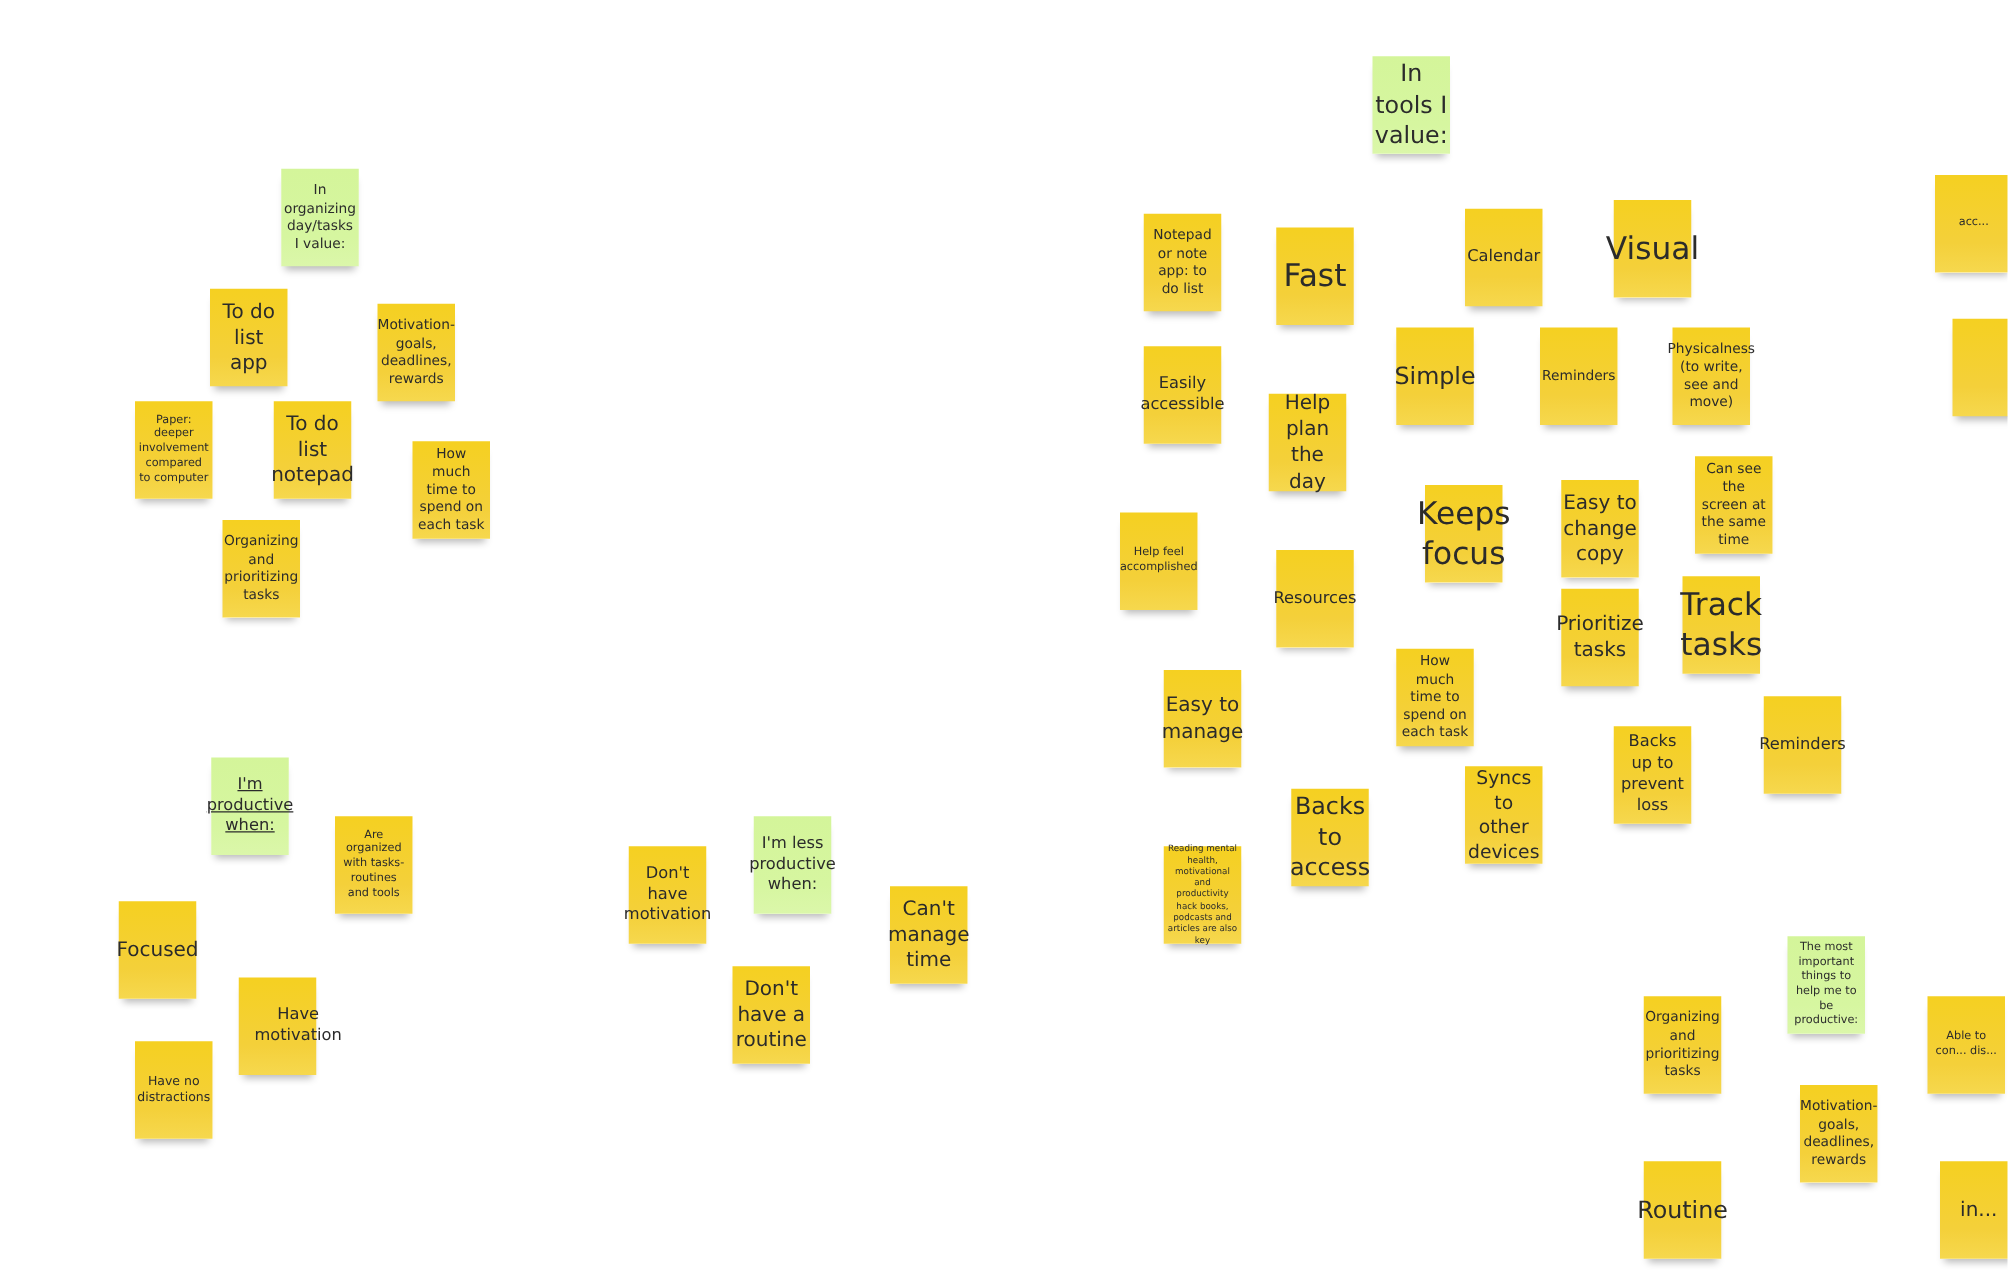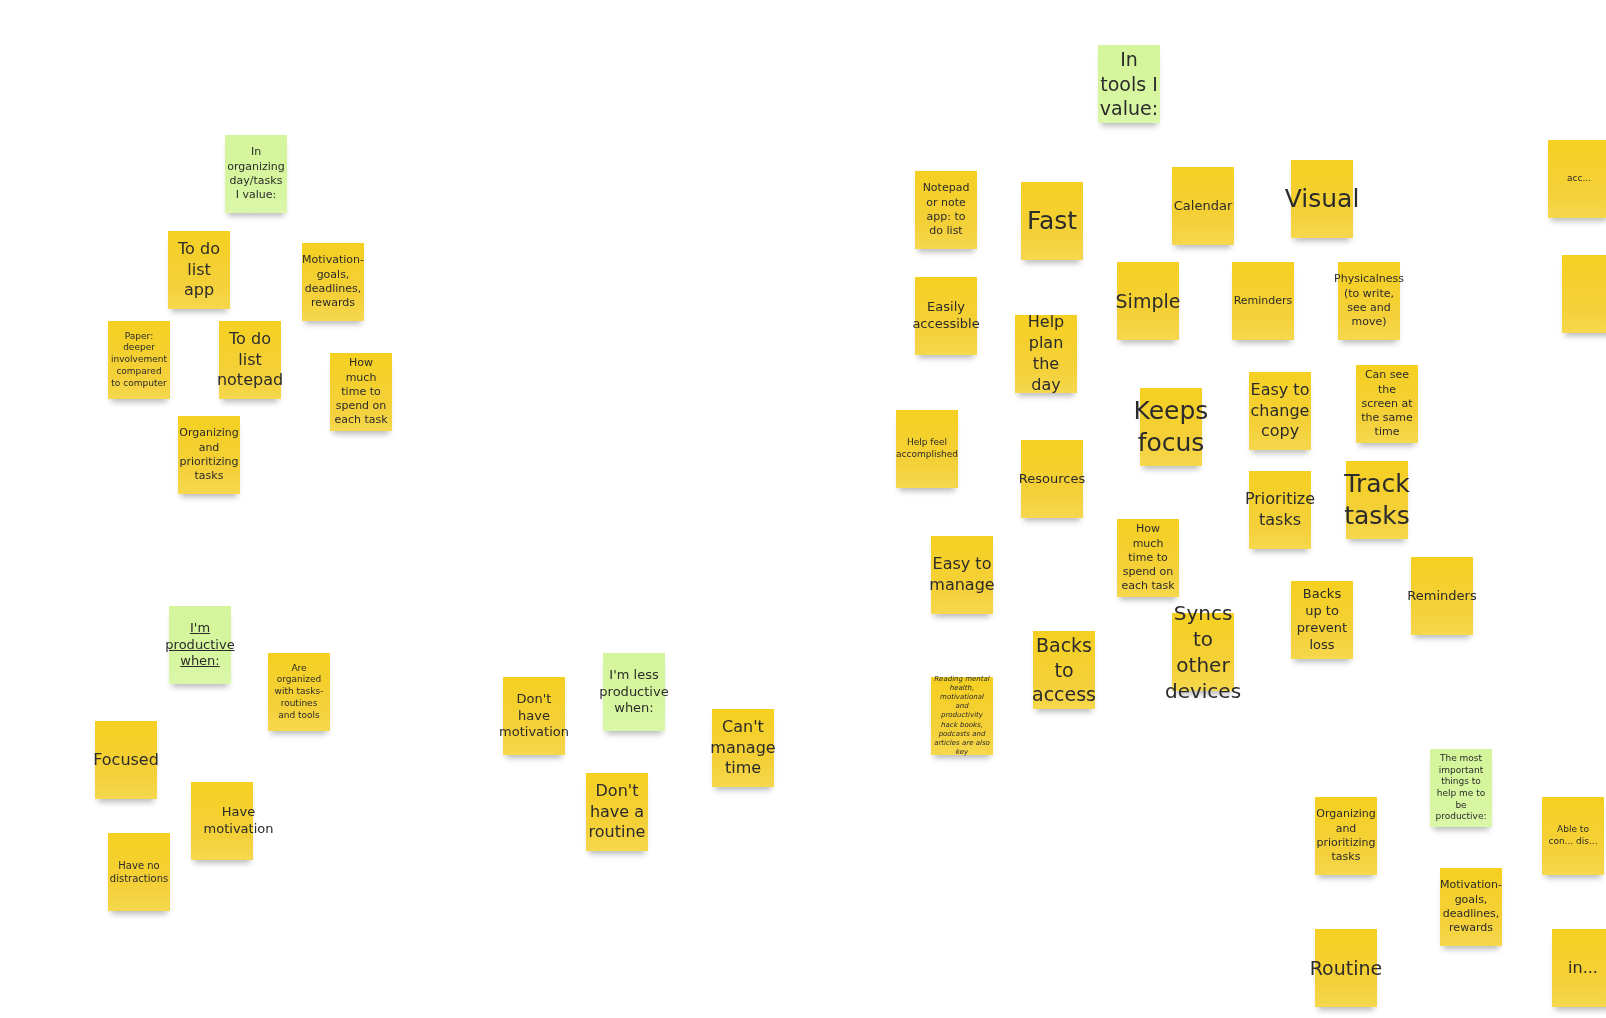--- a/index.html
+++ b/index.html
@@ -125,21 +125,21 @@
       </div>
       <div class="sticky" style="left: 896px; top: 410px;">
         <span class="fs-s" style="font-size: 9px;">Help feel accomplished</span>
       </div>
       <div class="sticky" style="left: 1021px; top: 440px;">
         <span class="fs-m" style="font-size: 13px;">Resources</span>
       </div>
       <div class="sticky" style="left: 1140px; top: 388px;">
         <span class="fs-xxl" style="font-size: 25px;">Keeps focus</span>
       </div>
-      <div class="sticky" style="left: 1249px; top: 372px;">
+      <div class="sticky" style="left: 1249px; top: 384px;">
         <span class="fs-l" style="font-size: 16px;">Easy to change copy</span>
       </div>
       <div class="sticky" style="left: 1356px; top: 365px;">
         <span class="fs-s" style="font-size: 11px;">Can see the screen at the same time</span>
       </div>
       <div class="sticky" style="left: 1249px; top: 471px;">
         <span class="fs-l" style="font-size: 16px;">Prioritize tasks</span>
       </div>
       <div class="sticky" style="left: 1346px; top: 461px;">
         <span class="fs-xxl" style="font-size: 25px;">Track tasks</span>
@@ -153,24 +153,24 @@
       <div class="sticky" style="left: 1291px; top: 581px;">
         <span class="fs-m" style="font-size: 13px;">Backs up to prevent loss</span>
       </div>
       <div class="sticky" style="left: 1411px; top: 557px;">
         <span class="fs-m" style="font-size: 13px;">Reminders</span>
       </div>
       <div class="sticky" style="left: 1033px; top: 631px;">
         <span class="fs-xl" style="font-size: 19px;">Backs to access</span>
       </div>
       <div class="sticky" style="left: 1172px; top: 613px;">
-        <span class="fs-l" style="font-size: 20px;">Syncs to other devices</span>
+        <span class="fs-l" style="font-size: 15px;">Syncs to other devices</span>
       </div>
       <div class="sticky" style="left: 931px; top: 677px;">
-        <span class="fs-xs" style="font-size: 7px; font-style: italic;">Reading mental health, motivational and productivity hack books, podcasts and articles are also key</span>
+        <span class="fs-xs" style="font-size: 7px;">Reading mental health, motivational and productivity hack books, podcasts and articles are also key</span>
       </div>
     </div>
     <div>
       <div class="sticky green" style="left: 1430px; top: 749px;">
         <span class="fs-s" style="font-size: 9px;">The most important things to help me to be productive:</span>
       </div>
       <div class="sticky" style="left: 1315px; top: 797px;">
         <span class="fs-s" style="font-size: 11px;">Organizing and prioritizing tasks</span>
       </div>
       <div class="sticky" style="left: 1440px; top: 868px;">

